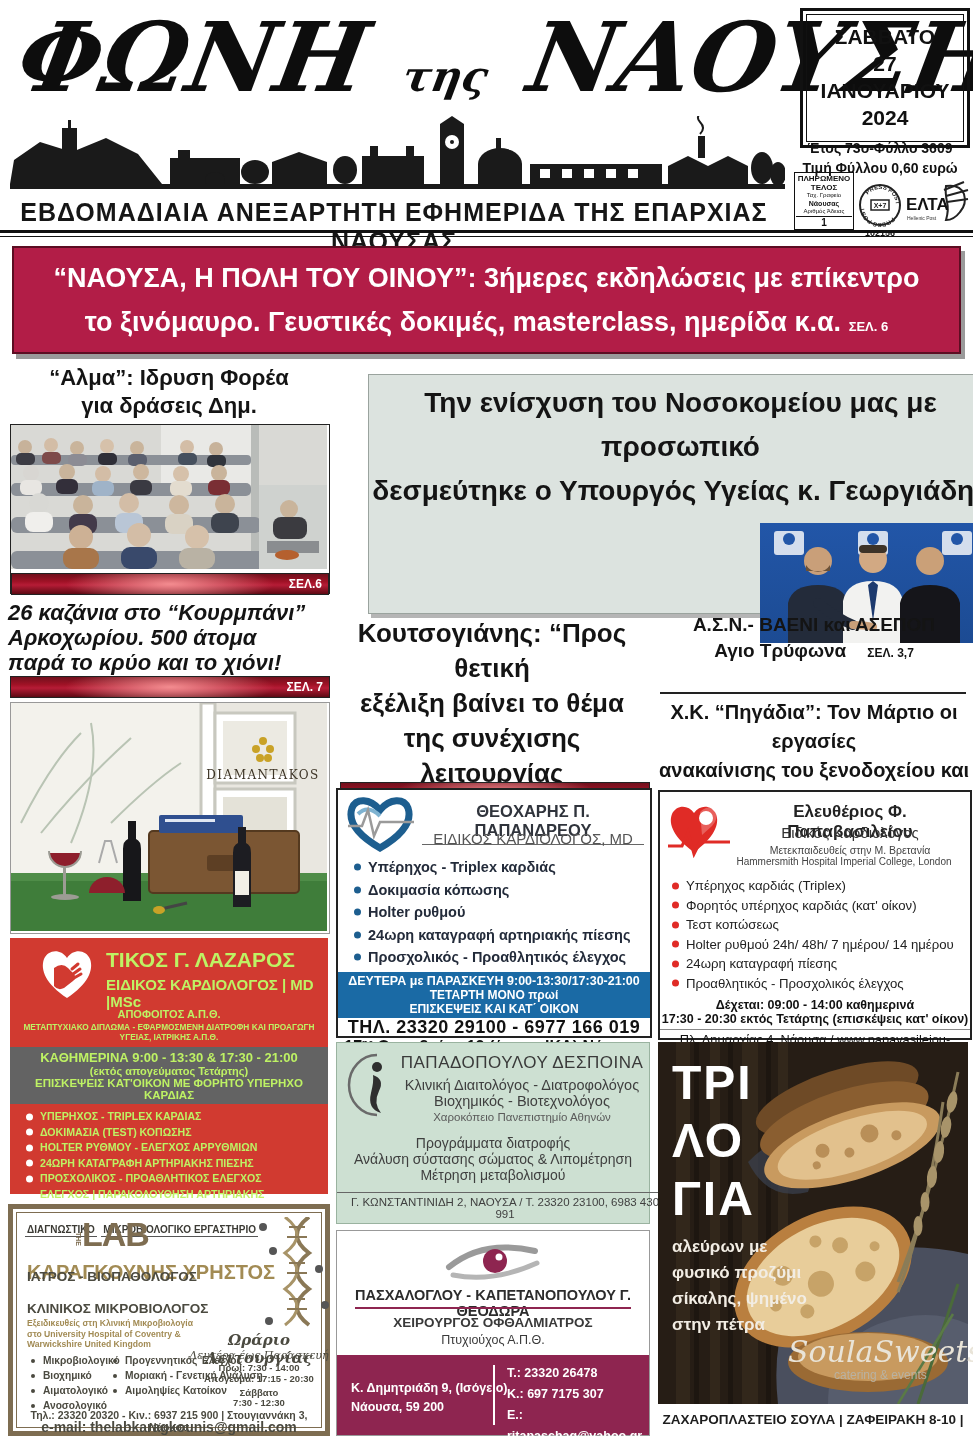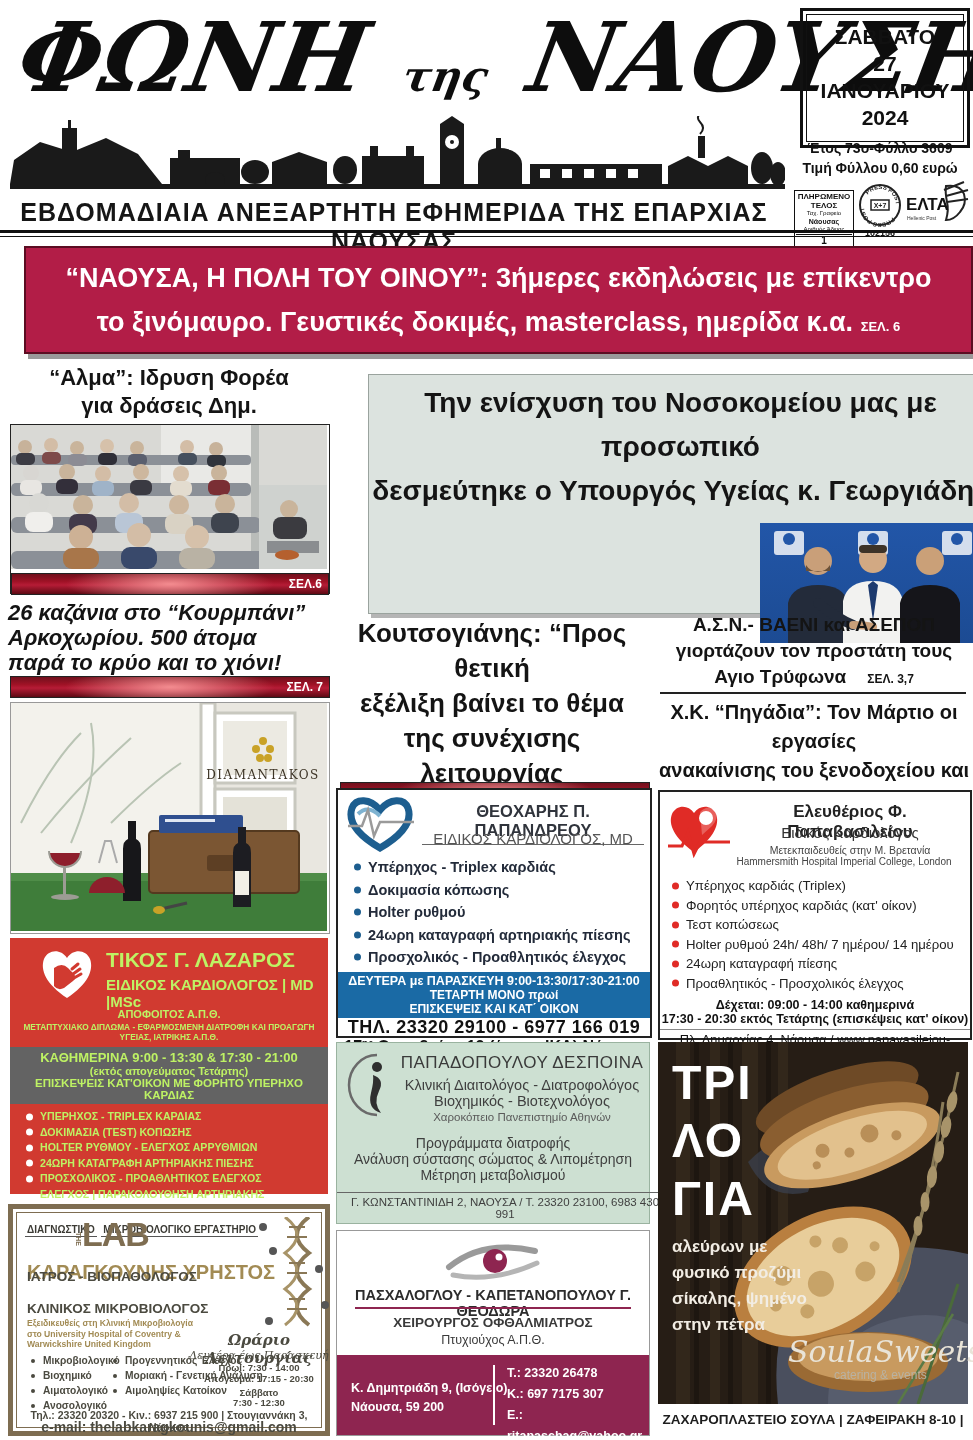--- a/index.html
+++ b/index.html
@@ -117,21 +117,21 @@
       <div class="inner">
         <div class="d">ΣΑΒΒΑΤΟ</div>
         <div class="d">27</div>
         <div class="d">ΙΑΝΟΥΑΡΙΟΥ</div>
         <div class="d">2024</div>
       </div>
     </div>
     <div class="abs issueline" style="left:790px;top:140px;width:180px;">Έτος 73ο-Φύλλο 3609</div>
     <div class="abs issueline" style="left:790px;top:160px;width:180px;">Τιμή Φύλλου 0,60 ευρώ</div>
 
-    <div class="abs paidbox" style="left:794px;top:190px;">
+    <div class="abs paidbox" style="left:794px;top:172px;">
       <div class="b">ΠΛΗΡΩΜΕΝΟ</div>
       <div class="b">ΤΕΛΟΣ</div>
       <div>Ταχ. Γραφείο</div>
       <div class="b" style="font-size:7px;">Νάουσας</div>
       <div>Αριθμός Άδειας</div>
       <div class="num">1</div>
     </div>
 
     <svg class="abs" style="left:858px;top:183px;" width="44" height="44" viewBox="0 0 44 44">
       <circle cx="22" cy="22" r="20" fill="none" stroke="#222" stroke-width="2"></circle>
@@ -147,21 +147,21 @@
     <div class="abs" style="left:858px;top:228px;width:44px;text-align:center;font-size:9px;font-weight:bold;">102156</div>
 
     <svg class="abs" style="left:906px;top:178px;" width="64" height="52" viewBox="0 0 64 52">
       <path d="M40,8 q14,-2 18,8 q3,10 -4,18 q-6,8 -14,8 q3,-10 1,-18 q-2,-10 -1,-16 z" fill="none" stroke="#222" stroke-width="2"></path>
       <path d="M38,12 l20,-8 M40,18 l22,-6 M41,24 l21,-3" stroke="#222" stroke-width="2" fill="none"></path>
       <text x="0" y="32" font-size="17" font-weight="bold" fill="#111" font-family="Liberation Sans,sans-serif">ΕΛΤΑ</text>
       <text x="1" y="42" font-size="5" fill="#333" font-family="Liberation Sans,sans-serif">Hellenic Post</text>
     </svg>
   </div>
 
-  <div class="abs banner" style="left:24px;top:246px;width:945px;height:104px;">
+  <div class="abs banner" style="left:12px;top:246px;width:945px;height:104px;">
     <div class="l1">“ΝΑΟΥΣΑ, Η ΠΟΛΗ ΤΟΥ ΟΙΝΟΥ”: 3ήμερες εκδηλώσεις με επίκεντρο</div>
     <div class="l2">
       <span>το ξινόμαυρο. Γευστικές δοκιμές, masterclass, ημερίδα κ.α.</span>
       <span class="ref">ΣΕΛ. 6</span>
     </div>
   </div>
 
   <div class="abs hl" style="left:8px;top:364px;width:322px;font-size:22px;line-height:28px;">
     <div>“Αλμα”: Ιδρυση Φορέα</div>
     <div>για δράσεις Δημ. ενεργοποίησης</div>
@@ -436,21 +436,20 @@
     <div>εξέλιξη βαίνει το θέμα</div>
     <div>της συνέχισης λειτουργίας</div>
     <div>του Ειρηνοδικείου μας</div>
   </div>
   <div class="abs glossbar" style="left:340px;top:760px;width:308px;height:22px;">
     <span class="ref">ΣΕΛ.3</span>
   </div>
 
   <div class="abs hl" style="left:658px;top:612px;width:312px;font-size:19px;line-height:26px;">
     <div>Α.Σ.Ν.- ΒΑΕΝΙ και ΑΣΕΠΟΠ</div>
-    <div>γιορτάζουν  τον προστάτη τους</div>
     <div>
       <span>Αγιο Τρύφωνα</span>&nbsp;&nbsp;&nbsp;
       <span style="font-size:12px;">ΣΕΛ. 3,7</span>
     </div>
   </div>
   <div class="abs" style="left:660px;top:692px;width:306px;border-top:2px solid #222;"></div>
 
   <div class="abs hl" style="left:655px;top:698px;width:318px;font-size:20px;line-height:29px;">
     <div>Χ.Κ. “Πηγάδια”:  Τον  Μάρτιο οι εργασίες</div>
     <div>ανακαίνισης  του ξενοδοχείου και</div>

